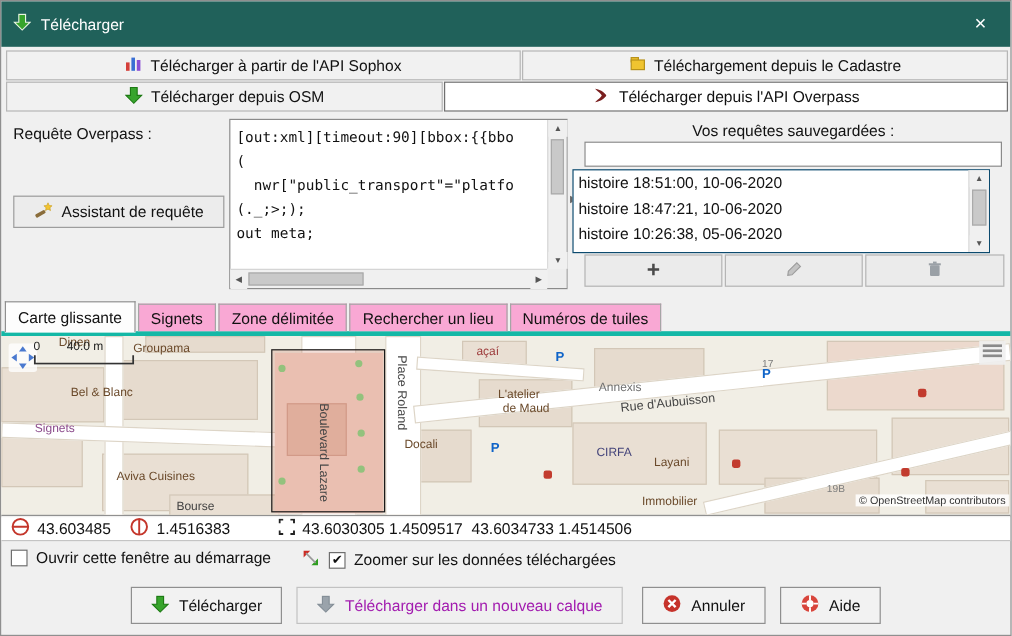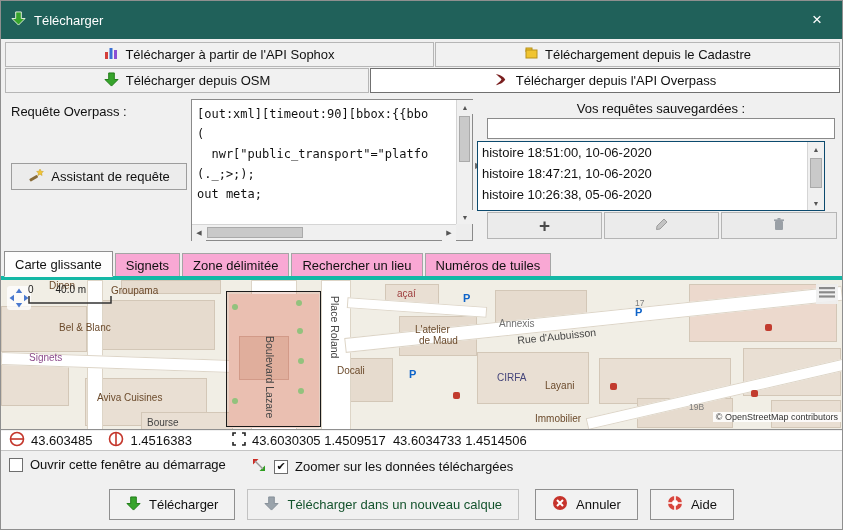--- a/index.html
+++ b/index.html
@@ -98,21 +98,21 @@
   
   .optrow { position:absolute; left:0; top:456px; width:100%; height:24px; }
   .opt { position:absolute; display:flex; align-items:center; gap:7px; font-size:13px; }
   .cb { width:14px; height:14px; background:#fff; border:1px solid #6e6e6e;
     display:flex; align-items:center; justify-content:center; font-size:11px; color:#111; cursor:pointer; }
 
   
   .btnrow { position:absolute; left:0; top:488px; width:100%; display:flex; justify-content:center; gap:12px; }
   .btn { height:31px; background:#f2f2f2; border:1px solid #8f8f8f; display:flex; align-items:center;
     justify-content:center; gap:8px; padding:0 16px; font-size:13px; cursor:pointer; }
-  .btn.disabled { color:#14532d; border-color:#c2c2c2; background:#f0f0f0; cursor:default; }
+  .btn.disabled { color:#a21caf; border-color:#c2c2c2; background:#f0f0f0; cursor:default; }
   .btn.cancel { margin-left:4px; }
 </style>
 </head>
 <body>
 
 <div class="titlebar">
   <span>
     <svg width="15" height="15" viewBox="0 0 16 16">
         <path d="M5 1h6v7h4l-7 7-7-7h4z" fill="#37a42c" stroke="#e8f5e2" stroke-width="1"></path>
       </svg>

